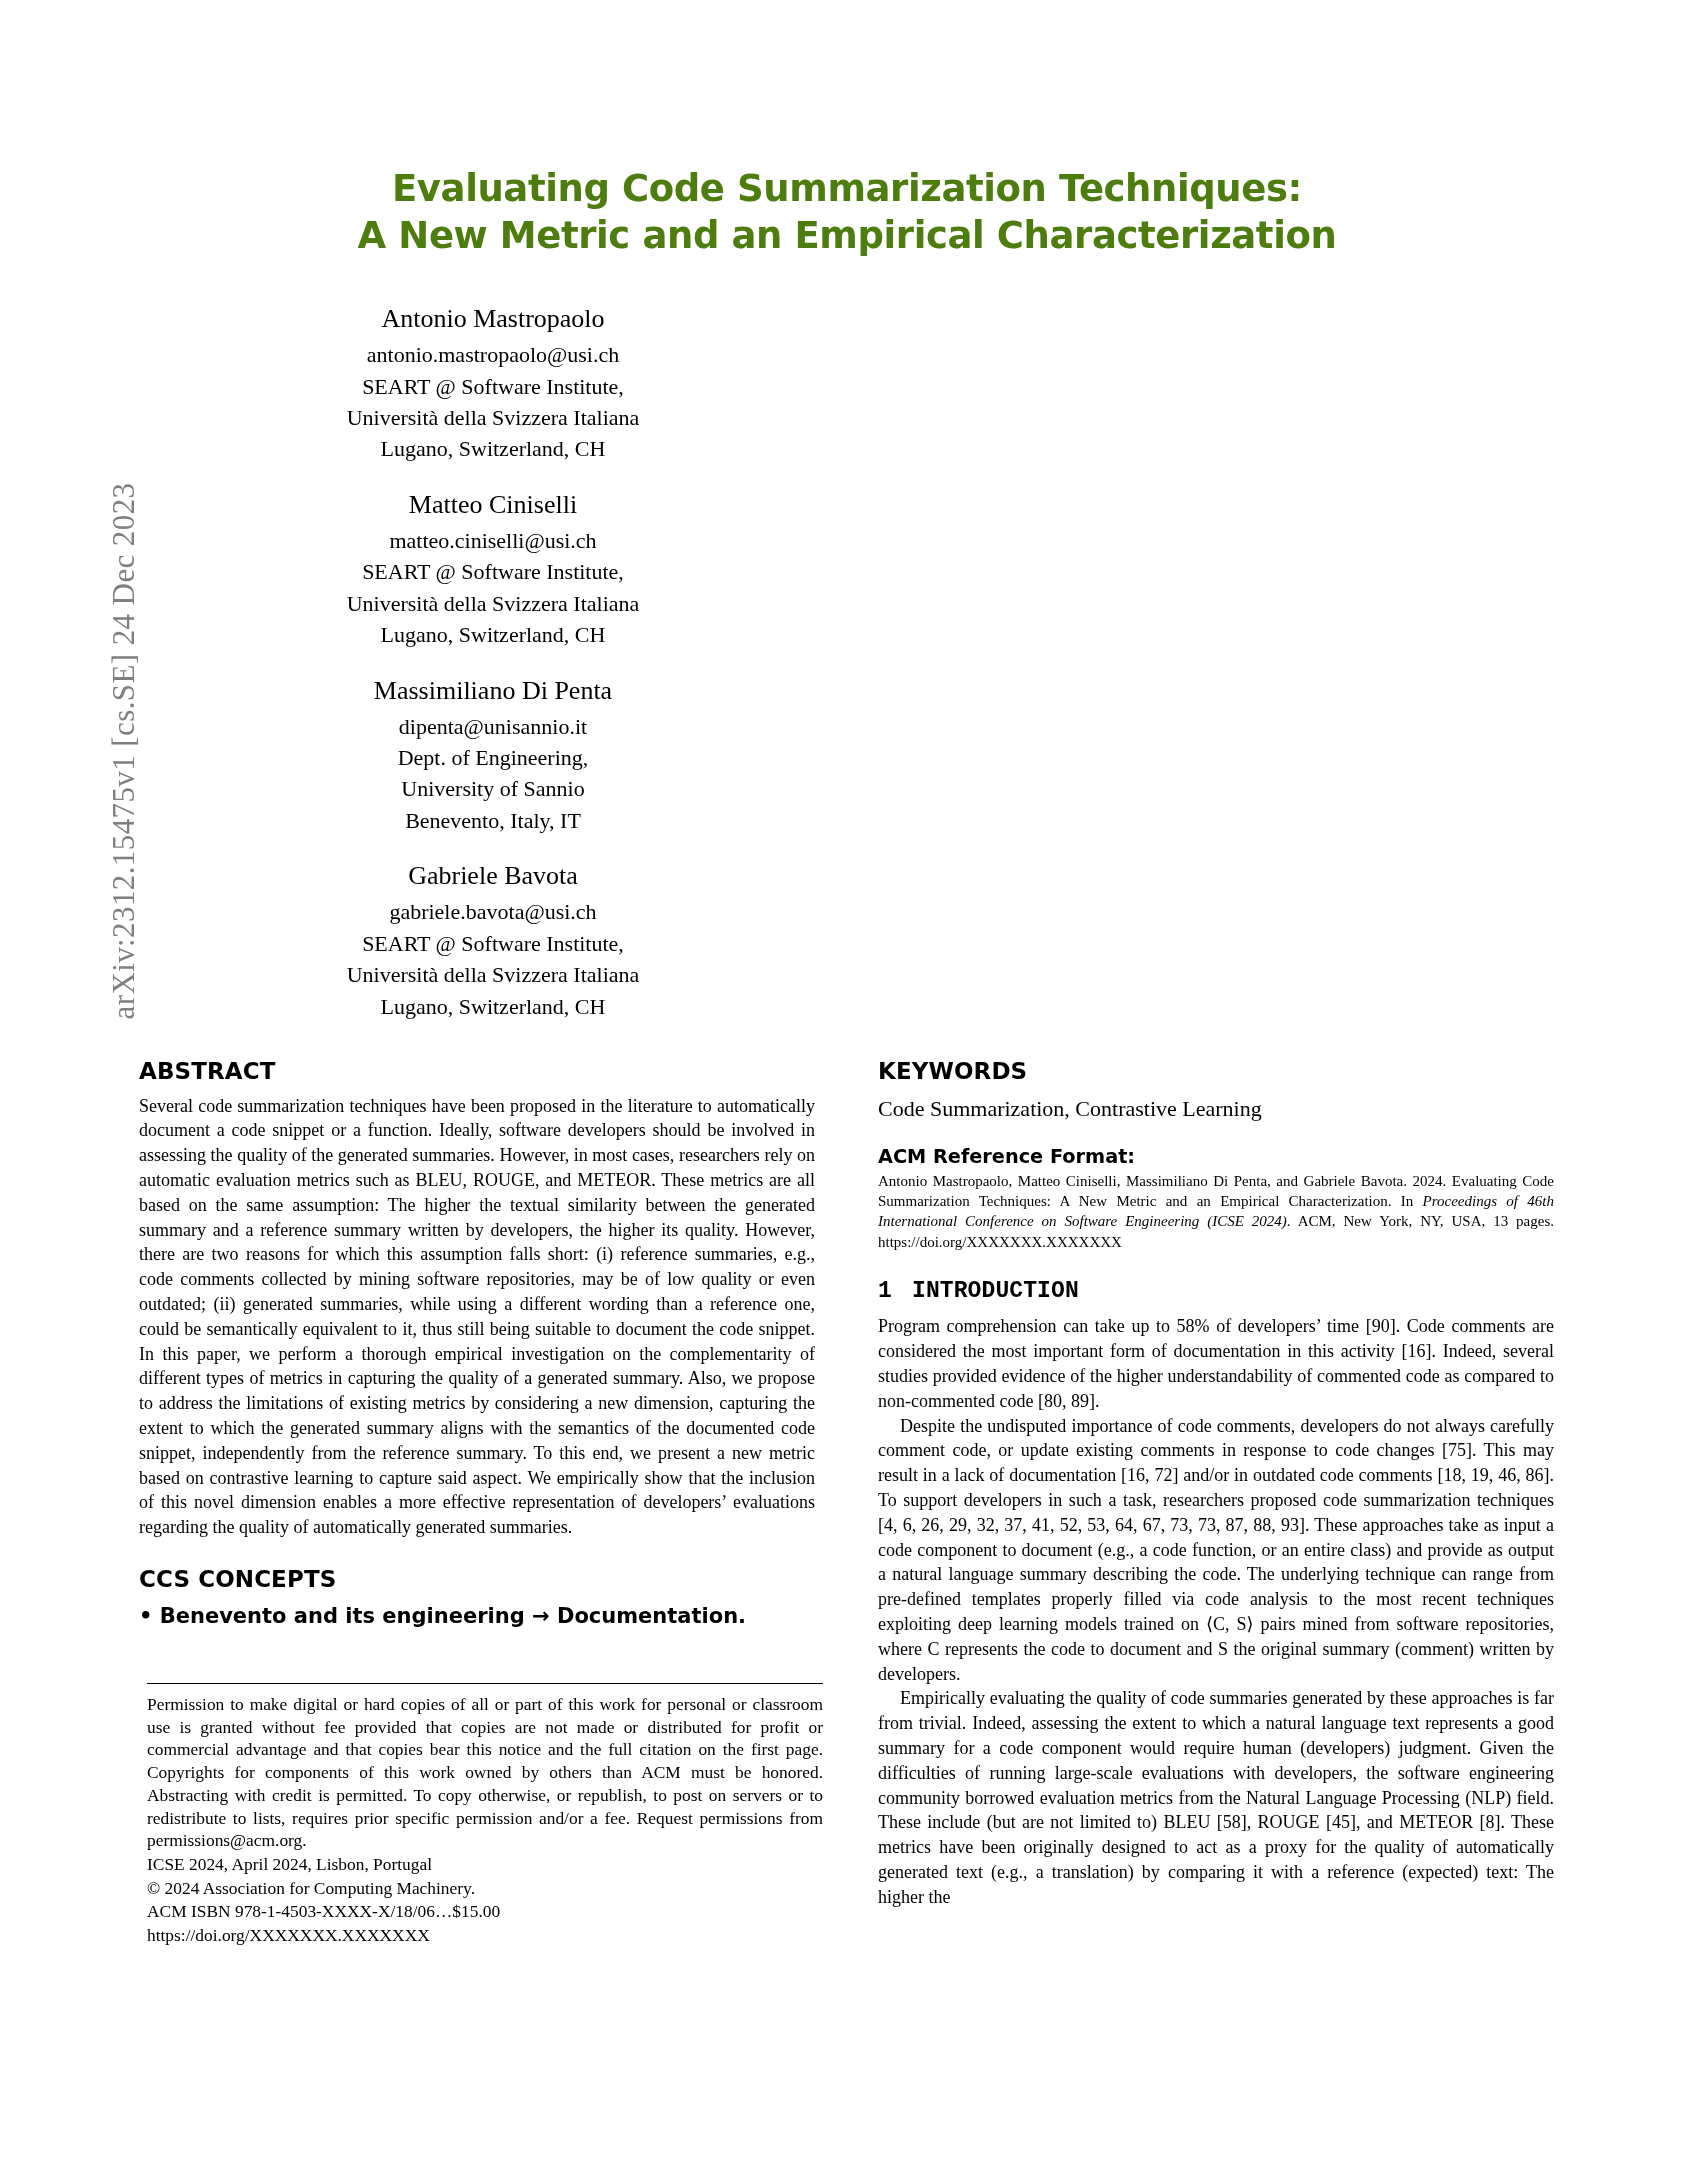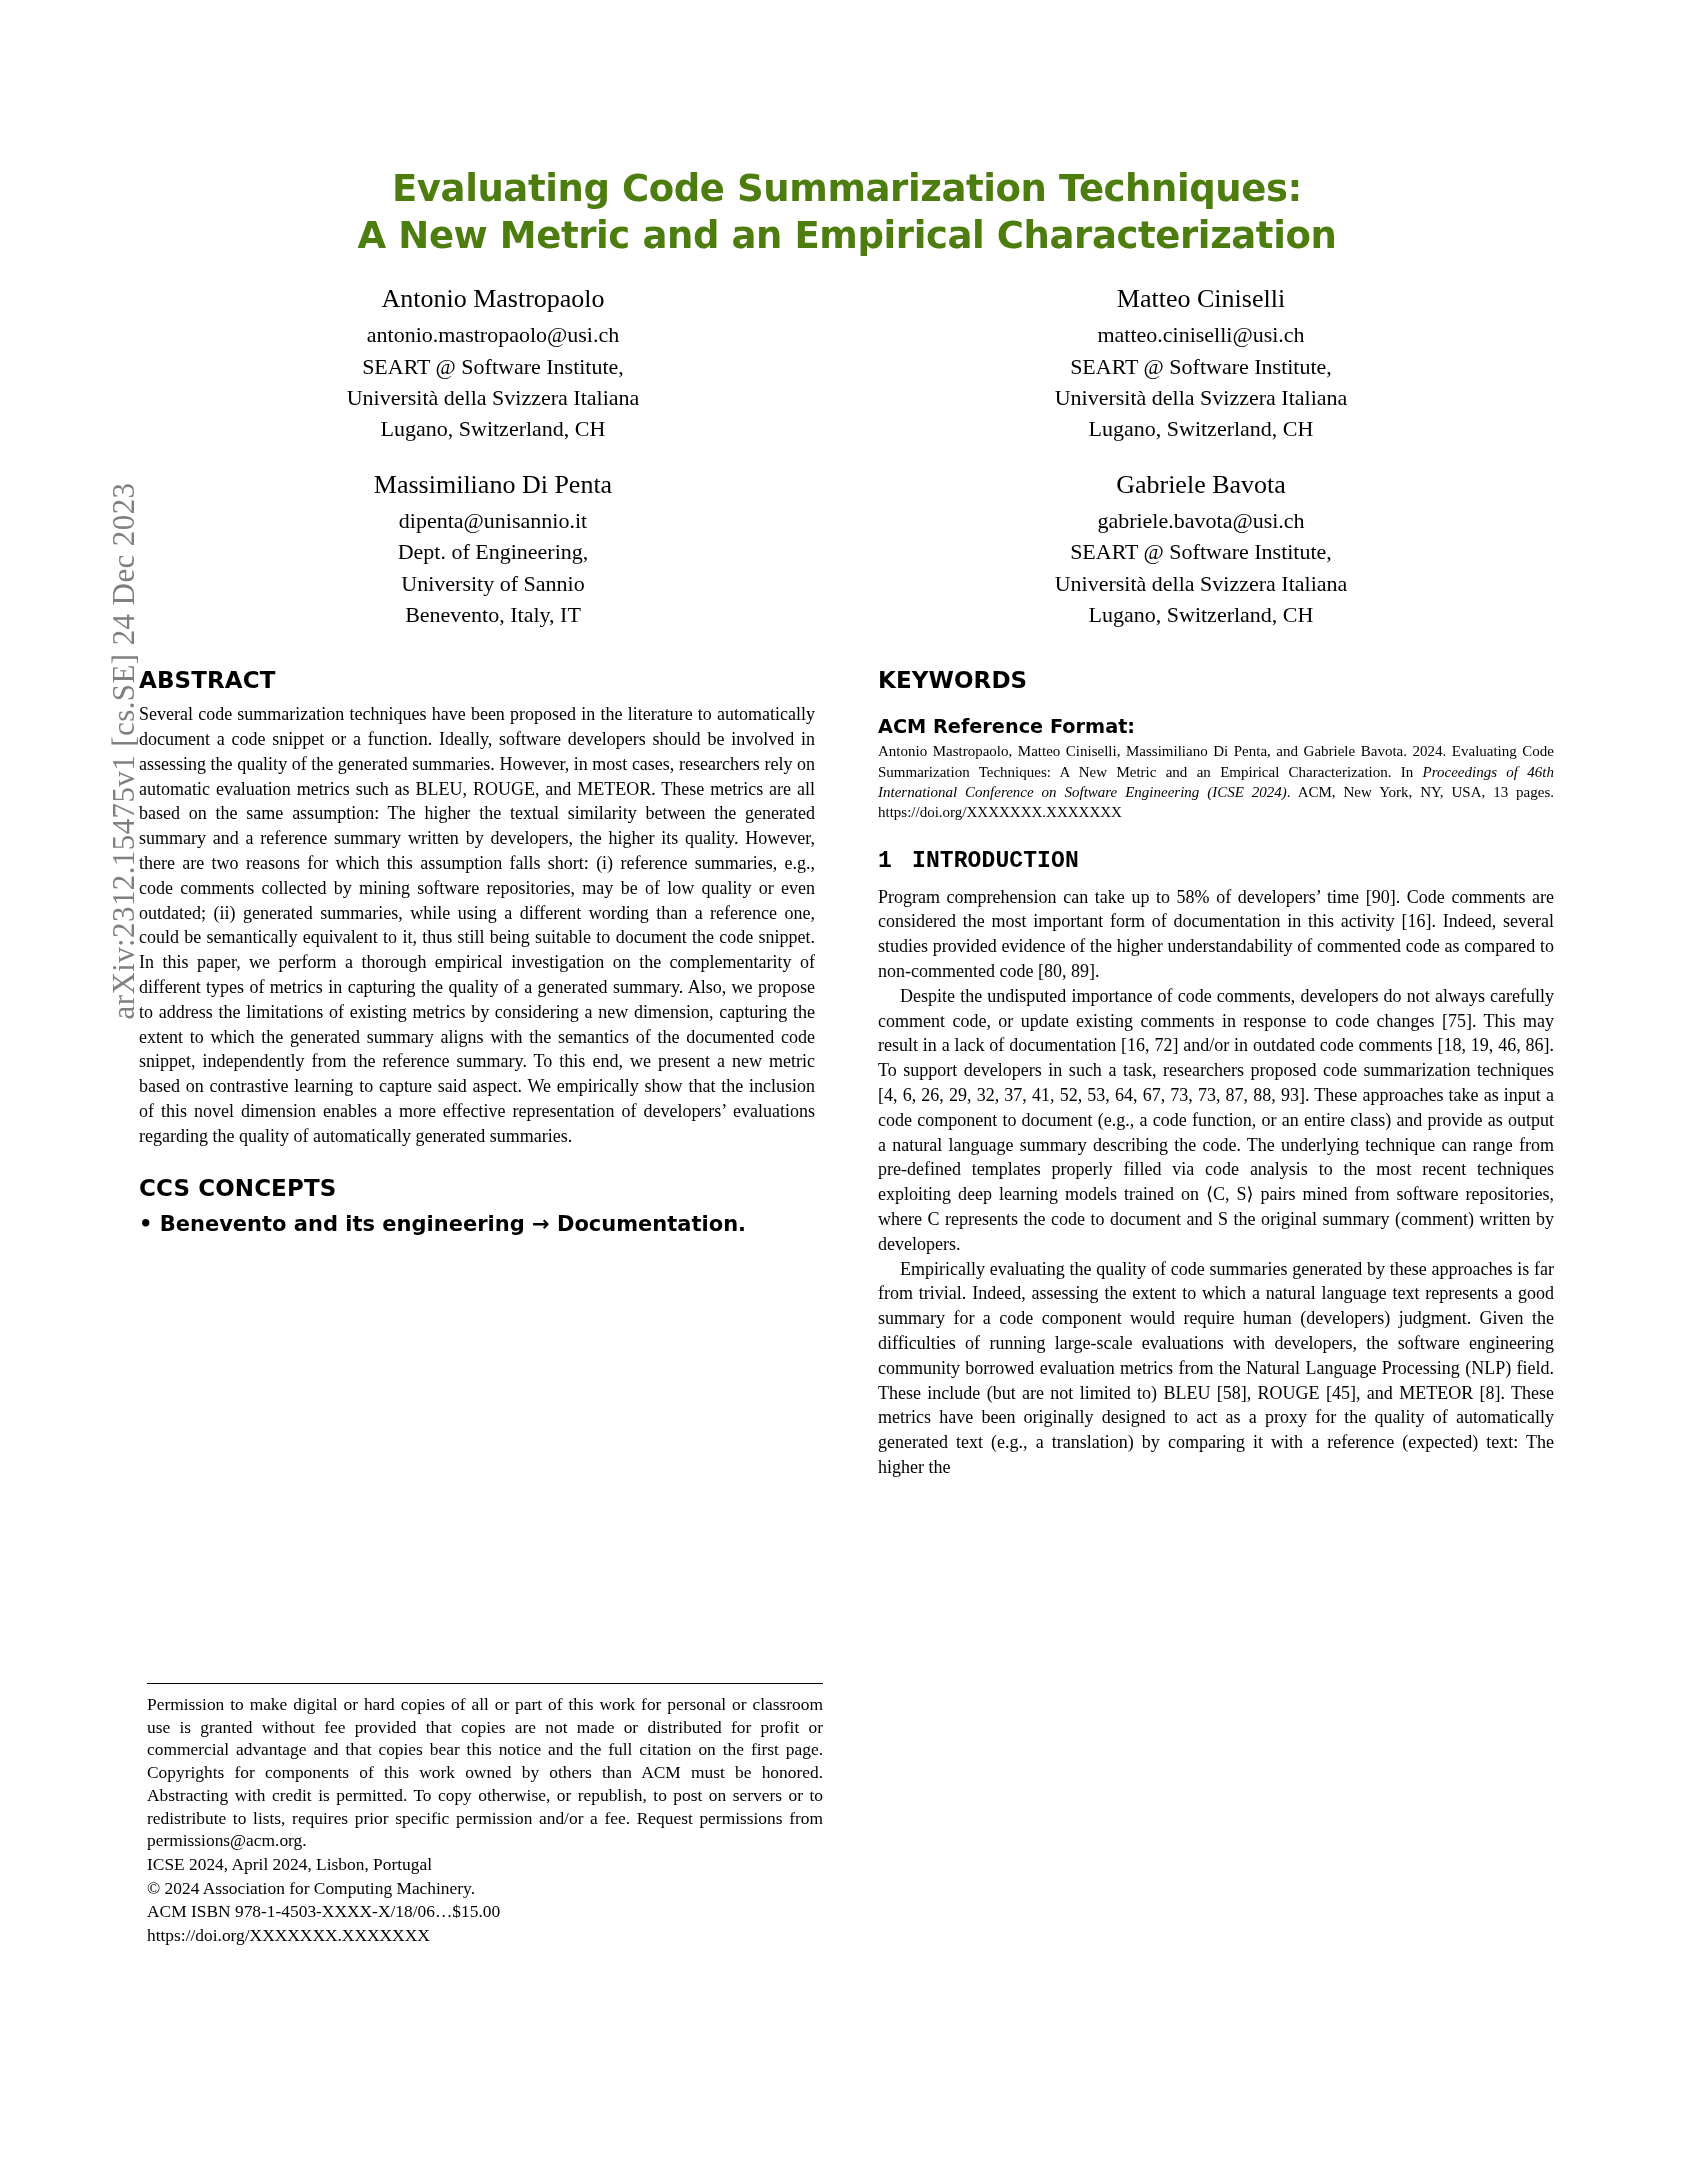--- a/index.html
+++ b/index.html
@@ -52,21 +52,22 @@
     line-height: 1.26;
     letter-spacing: -0.4px;
     color: #4d7c0f;
   }
   .title .tline { display: block; }
 
   
   .authors {
     display: flex;
     flex-wrap: wrap;
-    margin-top: 22px;
+    margin-top: 42px;
+    flex-direction: column;
   }
   .author {
     width: 50%;
     box-sizing: border-box;
     text-align: center;
     margin-bottom: 22px;
   }
   .author-name {
     font-size: 26px;
     line-height: 1.42;
@@ -231,20 +232,21 @@
         <p class="meta">© 2024 Association for Computing Machinery.</p>
         <p class="meta">ACM ISBN 978-1-4503-XXXX-X/18/06…$15.00</p>
         <p class="meta">https://doi.org/XXXXXXX.XXXXXXX</p>
       </div>
 
     </div>
 
     <div class="col">
 
       <h2 class="section">KEYWORDS</h2>
+      <p class="kw">Code Summarization, Contrastive Learning</p>
 
       <div class="refhead">ACM Reference Format:</div>
       <p class="refbody"><span>Antonio Mastropaolo, Matteo Ciniselli, Massimiliano Di Penta, and Gabriele Bavota. 2024. Evaluating Code Summarization Techniques: A New Metric and an Empirical Characterization. In </span><i>Proceedings of 46th International Conference on Software Engineering (ICSE 2024)</i><span>. ACM, New York, NY, USA, 13 pages. https://doi.org/XXXXXXX.XXXXXXX</span></p>
 
       <h2 class="section numbered"><span class="num">1</span><span>INTRODUCTION</span></h2>
 
       <p class="body noindent">Program comprehension can take up to 58% of developers’ time [90]. Code comments are considered the most important form of documentation in this activity [16]. Indeed, several studies provided evidence of the higher understandability of commented code as compared to non-commented code [80, 89].</p>
       <p class="body">Despite the undisputed importance of code comments, developers do not always carefully comment code, or update existing comments in response to code changes [75]. This may result in a lack of documentation [16, 72] and/or in outdated code comments [18, 19, 46, 86]. To support developers in such a task, researchers proposed code summarization techniques [4, 6, 26, 29, 32, 37, 41, 52, 53, 64, 67, 73, 73, 87, 88, 93]. These approaches take as input a code component to document (e.g., a code function, or an entire class) and provide as output a natural language summary describing the code. The underlying technique can range from pre-defined templates properly filled via code analysis to the most recent techniques exploiting deep learning models trained on ⟨C, S⟩ pairs mined from software repositories, where C represents the code to document and S the original summary (comment) written by developers.</p>
       <p class="body">Empirically evaluating the quality of code summaries generated by these approaches is far from trivial. Indeed, assessing the extent to which a natural language text represents a good summary for a code component would require human (developers) judgment. Given the difficulties of running large-scale evaluations with developers, the software engineering community borrowed evaluation metrics from the Natural Language Processing (NLP) field. These include (but are not limited to) BLEU [58], ROUGE [45], and METEOR [8]. These metrics have been originally designed to act as a proxy for the quality of automatically generated text (e.g., a translation) by comparing it with a reference (expected) text: The higher the</p>
 

